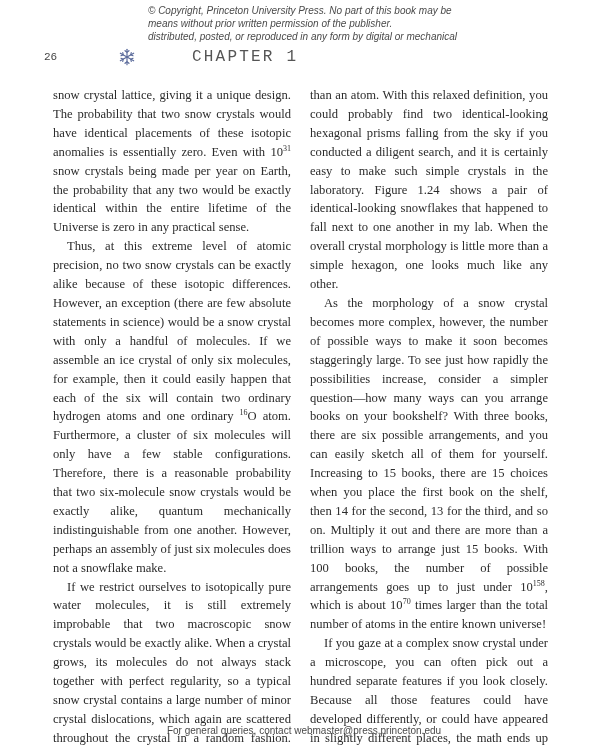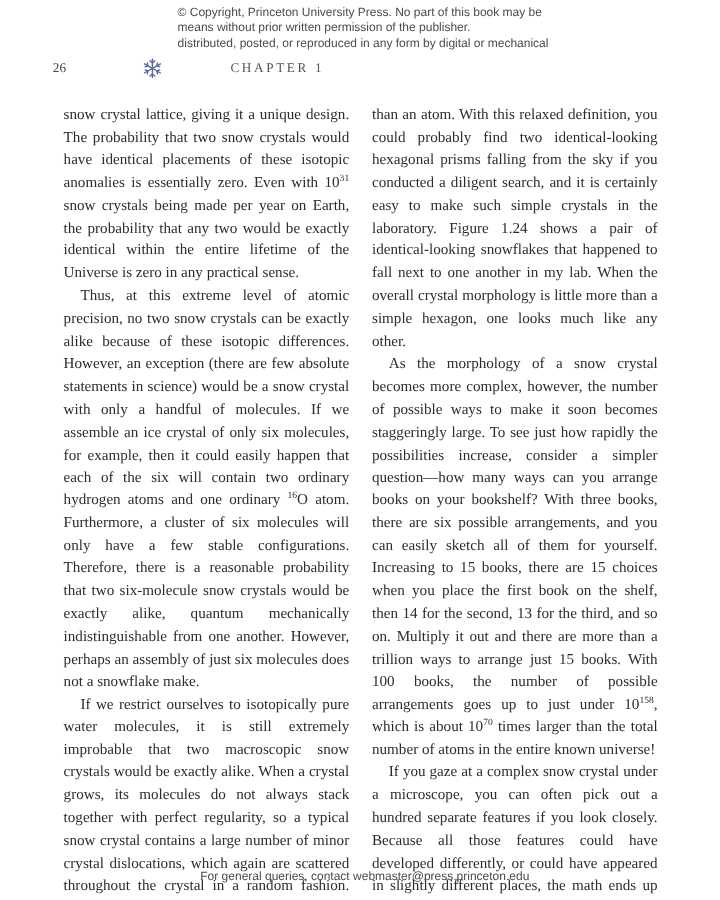--- a/index.html
+++ b/index.html
@@ -1,29 +1,30 @@
 <!DOCTYPE html>
 <html><head>
 <meta charset="utf-8">
 <style>
   html, body { margin: 0; padding: 0; background: #ffffff; }
   body { width: 600px; height: 750px; position: relative; overflow: hidden; }
   .copyright {
     position: absolute; left: 148px; top: 4px; width: 330px;
     font-family: "Liberation Sans", sans-serif; font-size: 10px; line-height: 13px;
     color: #4a4a4a;
+    font-style: italic;
   }
   .running-head {
     position: absolute; left: 44px; top: 48px; height: 18px;
     display: flex; align-items: center;
-    font-family: Liberation Serif, serif; color: #444; gap: 44px;
+    font-family: Liberation Mono, monospace; color: #444; gap: 44px;
   }
   .page-num { font-size: 11px; width: 30px; }
   .snow-icon { width: 18px; height: 18px; margin-right: 12px; }
-  .chapter-label { font-size: 11px; letter-spacing: 2.2px; color: #555; }
+  .chapter-label { font-size: 16px; letter-spacing: 2.2px; color: #555; }
   .col {
     position: absolute; top: 86px; width: 238px;
     font-family: "Liberation Serif", serif; font-size: 12.6px; line-height: 18.9px;
     color: #2b2b2b; text-align: justify; hyphens: manual;
   }
   .col.left { left: 53px; }
   .col.right { left: 310px; }
   .col p { margin: 0; text-indent: 14px; }
   .col p.noindent { text-indent: 0; }
   sup { font-size: 8px; line-height: 0; vertical-align: 5px; }

